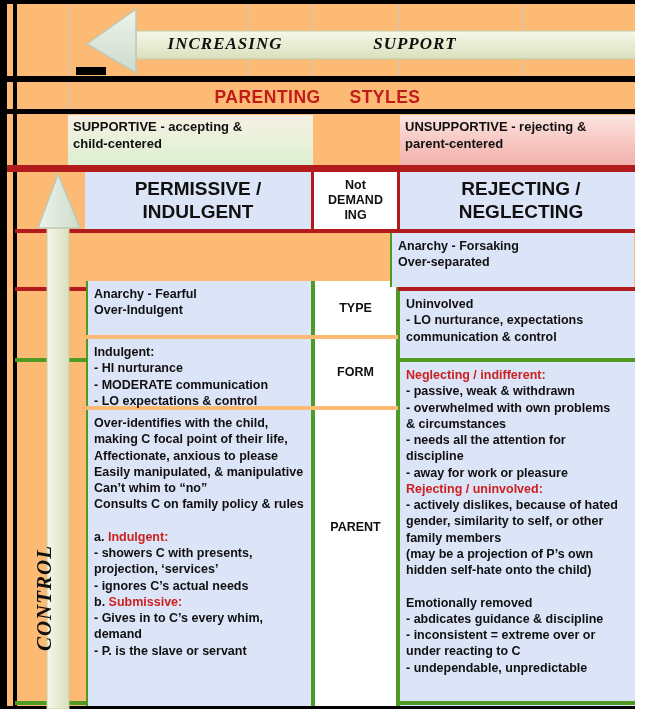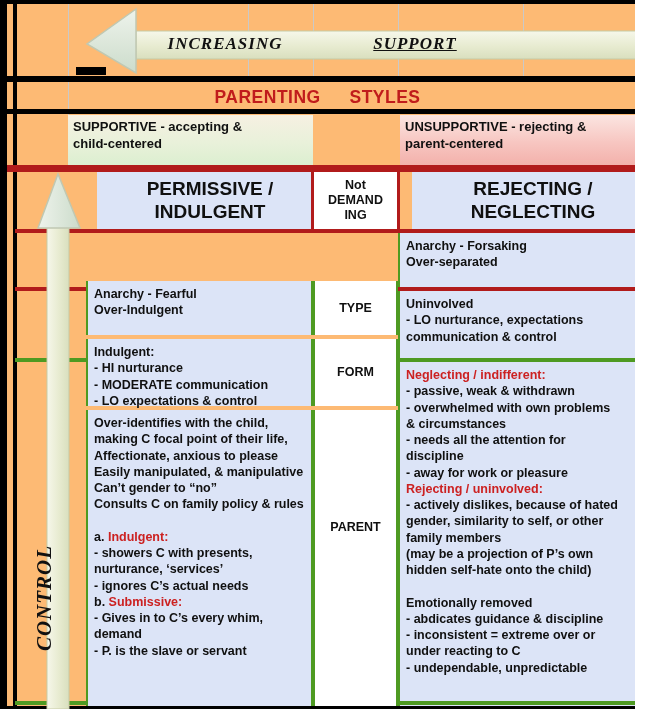--- a/index.html
+++ b/index.html
@@ -14,21 +14,21 @@
   .redline{background:#b11b1b;z-index:2;}
   .greenline{background:#4e9a22;z-index:2;}
   
   .cell{z-index:3;box-sizing:border-box;color:#101010;}
   .bluecell{background:#dce4f7;}
   .vgreen{border-left:2px solid #4e9a22;border-right:2px solid #4e9a22;margin-top:48px;}
   .bodytext{font-weight:bold;font-size:12.5px;line-height:16.25px;padding:5px 4px 0 6px;}
   .ln{min-height:16.25px;white-space:nowrap;}
   .c-red{color:#cc2121;}
   .hdr{display:flex;align-items:center;justify-content:center;text-align:center;
-       font-weight:bold;font-size:19px;line-height:1.2;white-space:pre-line;margin-left:12px;}
+       font-weight:bold;font-size:19px;line-height:1.2;white-space:pre-line;}
   .midlabel{display:flex;justify-content:center;text-align:center;
             font-weight:bold;font-size:12.5px;line-height:1.2;background:#fff;}
   .gradgreen{background:linear-gradient(180deg,#f6f0e2 0%,#e9f1da 55%,#dcefd0 100%);}
   .gradred{background:linear-gradient(180deg,#fbe5e1 0%,#f7c6c1 55%,#f3b1ab 100%);}
   .cat{font-weight:bold;font-size:13px;line-height:1.3;padding:4px 2px 0 5px;white-space:pre-line;}
   .titletext{color:#c01c1c;font-weight:bold;font-size:17.5px;letter-spacing:.5px;
              white-space:pre;word-spacing:9px;text-align:center;width:100%;}
   .axislabel{font-family:"Liberation Serif",serif;font-style:italic;font-weight:bold;
              font-size:17px;letter-spacing:1px;color:#111;z-index:8;}
   .border-overlay{left:0;top:0;width:660px;height:709px;box-sizing:border-box;
@@ -70,21 +70,21 @@
       </linearGradient>
       <linearGradient id="gHeadH" x1="0" y1="0" x2="0" y2="1">
         <stop offset="0" stop-color="#eef3ec"></stop>
           <stop offset="1" stop-color="#ccdccb"></stop>
       </linearGradient>
     </defs>
     <rect x="136" y="31" width="524" height="28" fill="url(#gShaftH)" stroke="#c6cba6" stroke-width="1"></rect>
     <path d="M136,9 L87,44 L136,73 Z" fill="url(#gHeadH)" stroke="#c0c8b2" stroke-width="1.5"></path>
   </svg>
   <div class="abs axislabel" style="left:130px;top:34px;width:190px;text-align:center;">INCREASING</div>
-  <div class="abs axislabel" style="left:330px;top:34px;width:170px;text-align:center;text-decoration:underline;">SUPPORT</div>
+  <div class="abs axislabel" style="left:330px;top:34px;width:170px;text-align:center;">SUPPORT</div>
 
   <div class="abs titletext" style="left:0;top:87px;">PARENTING  STYLES</div>
 
   <div class="abs cell gradgreen cat" style="left:68px;top:115px;width:245px;height:50px;">SUPPORTIVE - accepting &amp;
 child-centered</div>
   <div class="abs cell gradred cat" style="left:400px;top:115px;width:242px;height:50px;">UNSUPPORTIVE - rejecting &amp;
 parent-centered</div>
 
   <div class="abs cell bluecell hdr" style="left:85px;top:172px;width:226px;height:57px;">PERMISSIVE /
 INDULGENT</div>
@@ -92,21 +92,21 @@
 DEMAND
 ING</div>
   <div class="abs cell bluecell hdr" style="left:400px;top:172px;width:242px;height:57px;">REJECTING /
 NEGLECTING</div>
 
   <div class="abs cell bluecell vgreen bodytext" style="left:86px;top:233px;width:227px;height:54px;">
       <div class="ln"><span>Anarchy - Fearful</span></div>
       <div class="ln"><span>Over-Indulgent</span></div>
     </div>
   <div class="abs cell midlabel vgreen" style="left:313px;top:233px;width:85px;height:54px;align-items:center;">TYPE</div>
-  <div class="abs cell bluecell bodytext" style="left:398px;top:233px;width:244px;height:54px;border-left:2px solid #4e9a22;">
+  <div class="abs cell bluecell bodytext" style="left:390px;top:233px;width:244px;height:54px;border-left:2px solid #4e9a22;">
       <div class="ln"><span>Anarchy - Forsaking</span></div>
       <div class="ln"><span>Over-separated</span></div>
     </div>
 
   <div class="abs cell bluecell vgreen bodytext" style="left:86px;top:291px;width:227px;height:67px;">
       <div class="ln"><span>Indulgent:</span></div>
       <div class="ln"><span>- HI nurturance</span></div>
       <div class="ln"><span>- MODERATE communication</span></div>
       <div class="ln"><span>- LO expectations &amp; control</span></div>
     </div>
@@ -115,26 +115,26 @@
       <div class="ln"><span>Uninvolved</span></div>
       <div class="ln"><span>- LO nurturance, expectations</span></div>
       <div class="ln"><span>communication &amp; control</span></div>
     </div>
 
   <div class="abs cell bluecell vgreen bodytext" style="left:86px;top:362px;width:227px;height:339px;">
       <div class="ln"><span>Over-identifies with the child,</span></div>
       <div class="ln"><span>making C focal point of their life,</span></div>
       <div class="ln"><span>Affectionate, anxious to please</span></div>
       <div class="ln"><span>Easily manipulated, &amp; manipulative</span></div>
-      <div class="ln"><span>Can’t gender to “no”</span></div>
+      <div class="ln"><span>Can’t whim to “no”</span></div>
       <div class="ln"><span>Consults C on family policy &amp; rules</span></div>
       <div class="ln">&nbsp;</div>
       <div class="ln"><span>a. </span><span class="c-red">Indulgent:</span></div>
       <div class="ln"><span>- showers C with presents,</span></div>
-      <div class="ln"><span>nurturance, ‘services’</span></div>
+      <div class="ln"><span>projection, ‘services’</span></div>
       <div class="ln"><span>- ignores C’s actual needs</span></div>
       <div class="ln"><span>b. </span><span class="c-red">Submissive:</span></div>
       <div class="ln"><span>- Gives in to C’s every whim,</span></div>
       <div class="ln"><span>demand</span></div>
       <div class="ln"><span>- P. is the slave or servant</span></div>
     </div>
   <div class="abs cell midlabel vgreen" style="left:313px;top:362px;width:85px;height:339px;align-items:flex-start;padding-top:110px;box-sizing:border-box;">PARENT</div>
   <div class="abs cell bluecell bodytext" style="left:398px;top:362px;width:244px;height:339px;border-left:2px solid #4e9a22;">
       <div class="ln"><span class="c-red">Neglecting / indifferent:</span></div>
       <div class="ln"><span>- passive, weak &amp; withdrawn</span></div>

